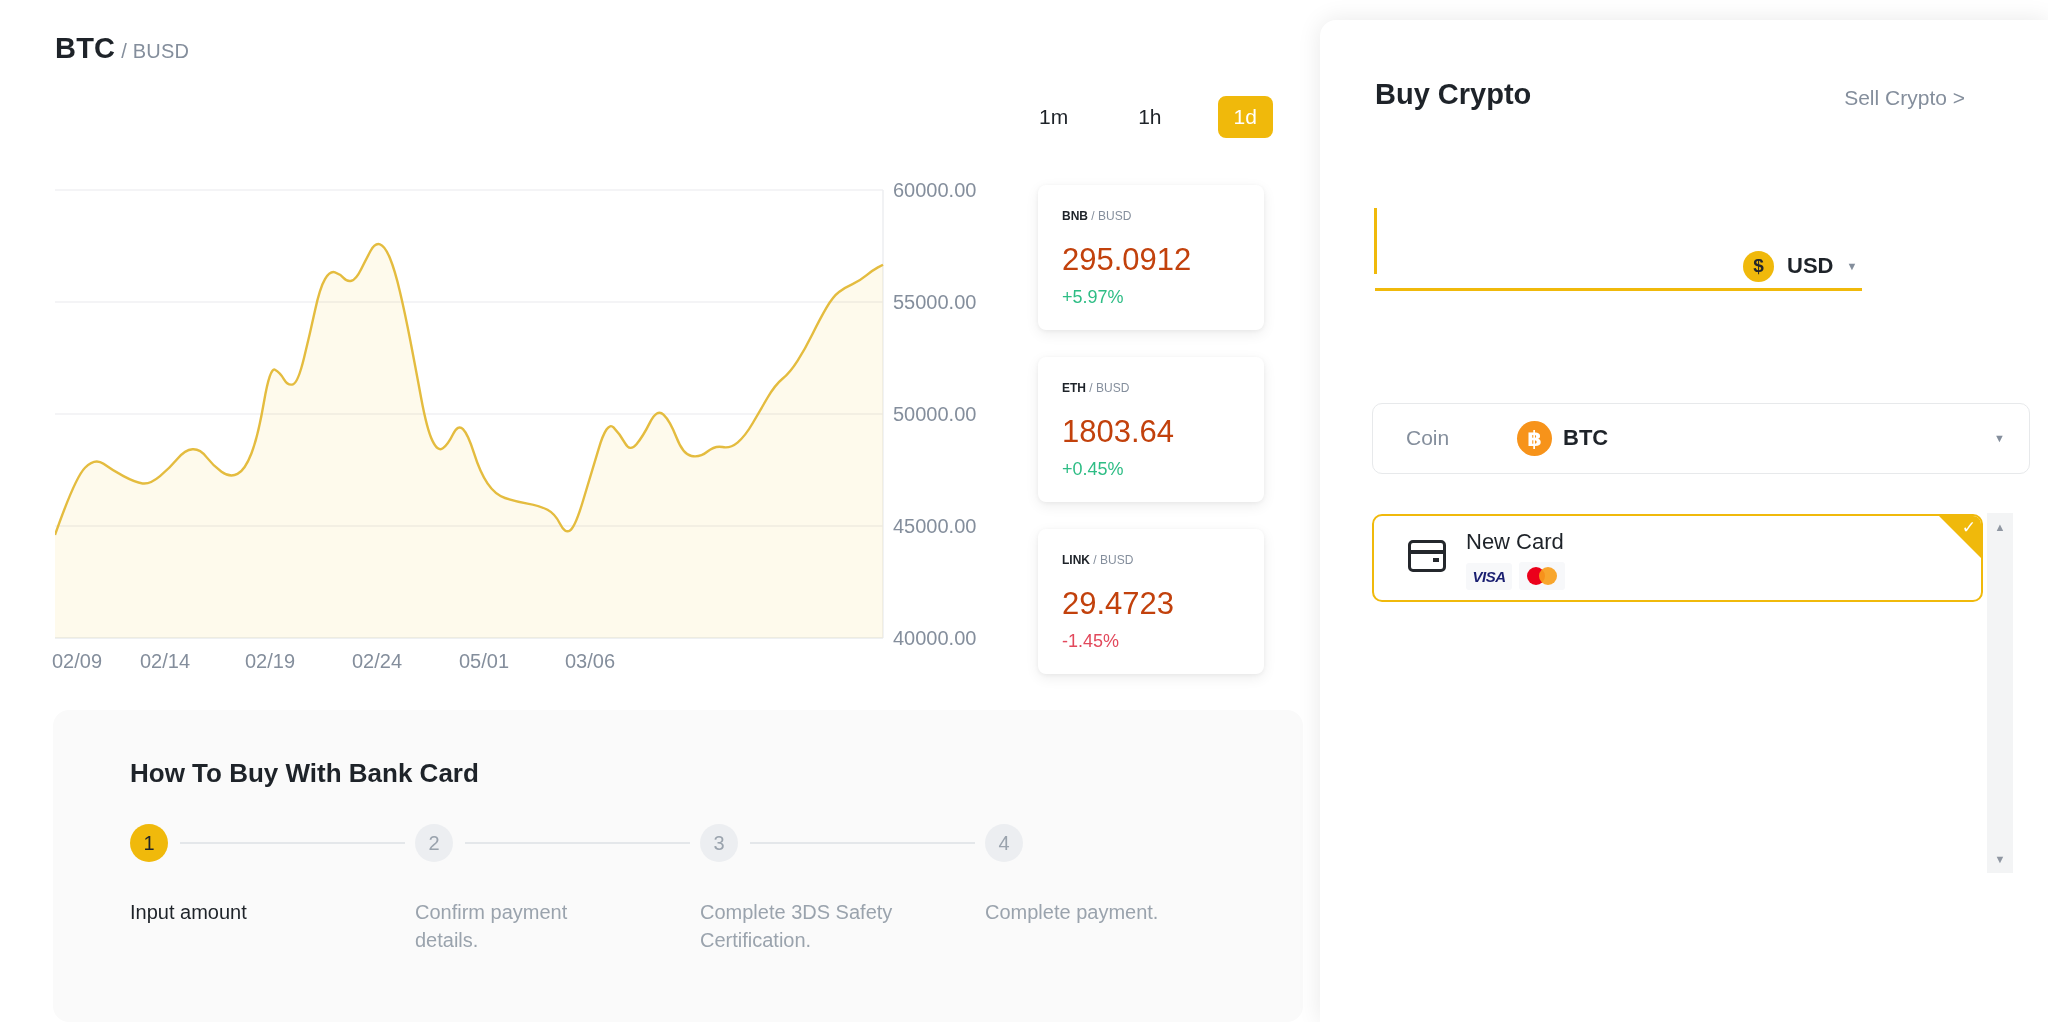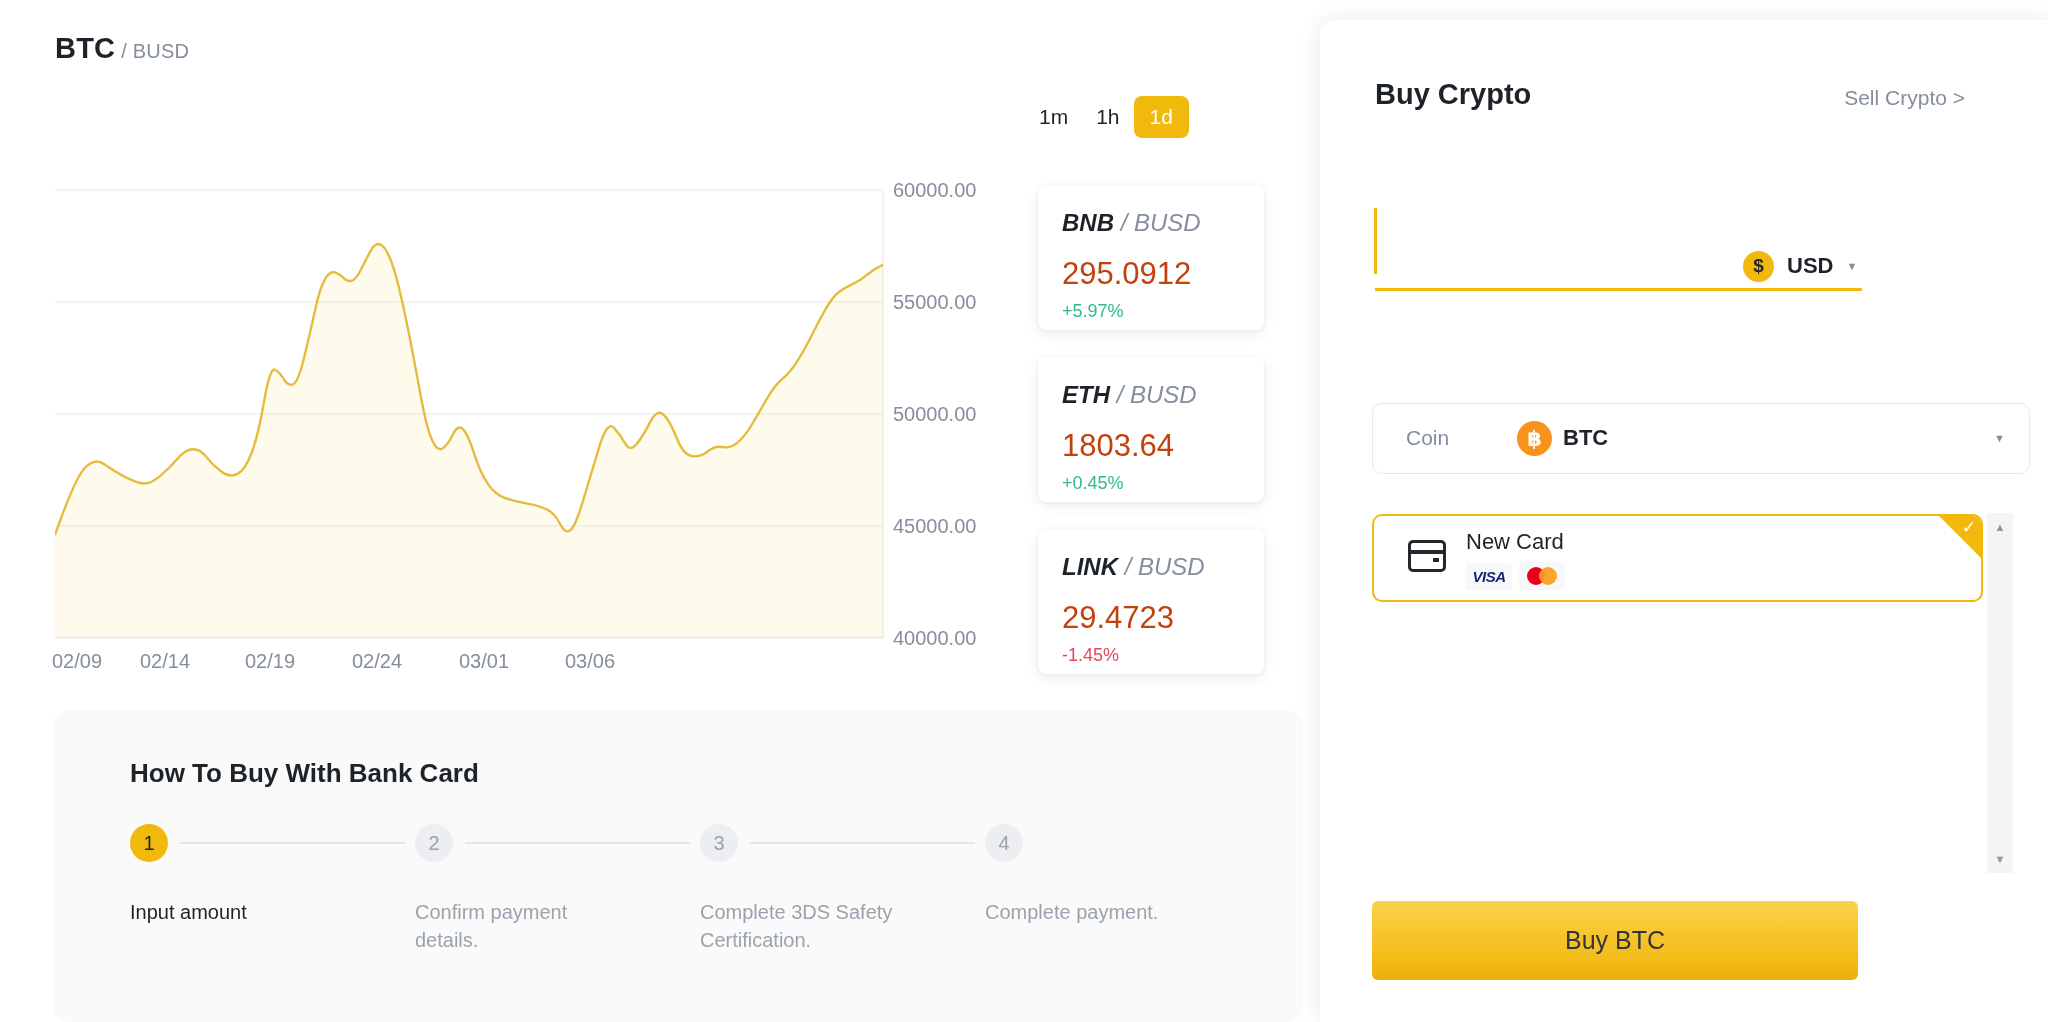--- a/index.html
+++ b/index.html
@@ -5,32 +5,32 @@
   html,body{margin:0;padding:0;background:#fff;}
   body{font-family:"Liberation Sans","DejaVu Sans",sans-serif;color:#1e2329;}
   #stage{position:relative;width:2048px;height:1022px;overflow:hidden;background:#fff;}
   
   .pair-title{position:absolute;left:55px;top:32px;font-size:29px;font-weight:700;letter-spacing:.2px;}
   .pair-title .rest{font-size:20px;font-weight:400;color:#848e9c;margin-left:6px;}
   .price-row{position:absolute;left:55px;top:96px;display:flex;align-items:baseline;gap:18px;}
   .big-price{font-size:36px;font-weight:500;color:#2ebd85;}
   .big-change{font-size:22px;color:#2ebd85;}
   
-  .tf-group{position:absolute;left:1025px;top:96px;display:flex;align-items:center;}
+  .tf-group{position:absolute;left:1025px;top:96px;display:flex;align-items:center;gap:42px;}
   .tf{font-size:21px;color:#1e2329;cursor:pointer;padding:9px 14px;border-radius:8px;}
   .tf.active{background:#f0b90b;color:#fff;font-weight:500;padding:9px 16px;}
   
   .chart-wrap{position:absolute;left:55px;top:165px;width:830px;height:480px;}
   .y-ticks div{position:absolute;left:893px;font-size:20px;color:#848e9c;white-space:nowrap;}
   .x-ticks div{position:absolute;top:650px;transform:translateX(-50%);font-size:20px;color:#848e9c;white-space:nowrap;}
   
   .tickers{position:absolute;left:1038px;top:185px;width:226px;}
   .ticker-card{position:absolute;left:0;width:226px;height:145px;background:#fff;border-radius:8px;
     box-shadow:0 1px 4px rgba(0,0,0,.05),0 4px 14px rgba(0,0,0,.07);box-sizing:border-box;padding:24px 0 0 24px;}
-  .t-title{font-size:24px;font-weight:700;font-style:italic;}
+  .t-title{font-size:12px;font-weight:700;}
   .t-title .rest{font-weight:400;color:#848e9c;}
   .t-price{margin-top:19px;font-size:31px;font-weight:500;color:#c2410c;}
   .t-pct{margin-top:9px;font-size:18px;}
   .up{color:#2ebd85;} .down{color:#e2495c;}
   
   .howto{position:absolute;left:53px;top:710px;width:1250px;height:312px;background:#fafafa;border-radius:16px;}
   .howto-title{position:absolute;left:77px;top:48px;font-size:26px;font-weight:600;color:#1e2329;}
   .step-circle{position:absolute;top:114px;width:38px;height:38px;border-radius:50%;background:#eceef1;
     color:#9aa3ad;font-size:20px;display:flex;align-items:center;justify-content:center;}
   .step-circle.active{background:#f0b90b;color:#1e2329;}
@@ -113,21 +113,21 @@
       <div style="top: 291px;">55000.00</div>
       <div style="top: 403px;">50000.00</div>
       <div style="top: 515px;">45000.00</div>
       <div style="top: 627px;">40000.00</div>
     </div>
   <div class="x-ticks">
       <div style="left: 77px;">02/09</div>
       <div style="left: 165px;">02/14</div>
       <div style="left: 270px;">02/19</div>
       <div style="left: 377px;">02/24</div>
-      <div style="left: 484px;">03/01</div>
+      <div style="left: 484px;">05/01</div>
       <div style="left: 590px;">03/06</div>
     </div>
 
   <div class="tickers">
       <div class="ticker-card" style="top: 0px;">
         <div class="t-title"><span>BNB</span><span class="rest"> / BUSD</span></div>
         <div class="t-price">295.0912</div>
         <div class="t-pct up">+5.97%</div>
       </div>
       <div class="ticker-card" style="top: 172px;">
@@ -195,15 +195,14 @@
             <div class="c2"></div>
           </div>
       </div>
     </div>
 
     <div class="scrollbar">
       <div class="sup">▲</div>
       <div class="sdn">▼</div>
     </div>
 
-    <button class="buy-btn">Buy BTC</button>
   </div>
 </div>
 
 </body></html>

